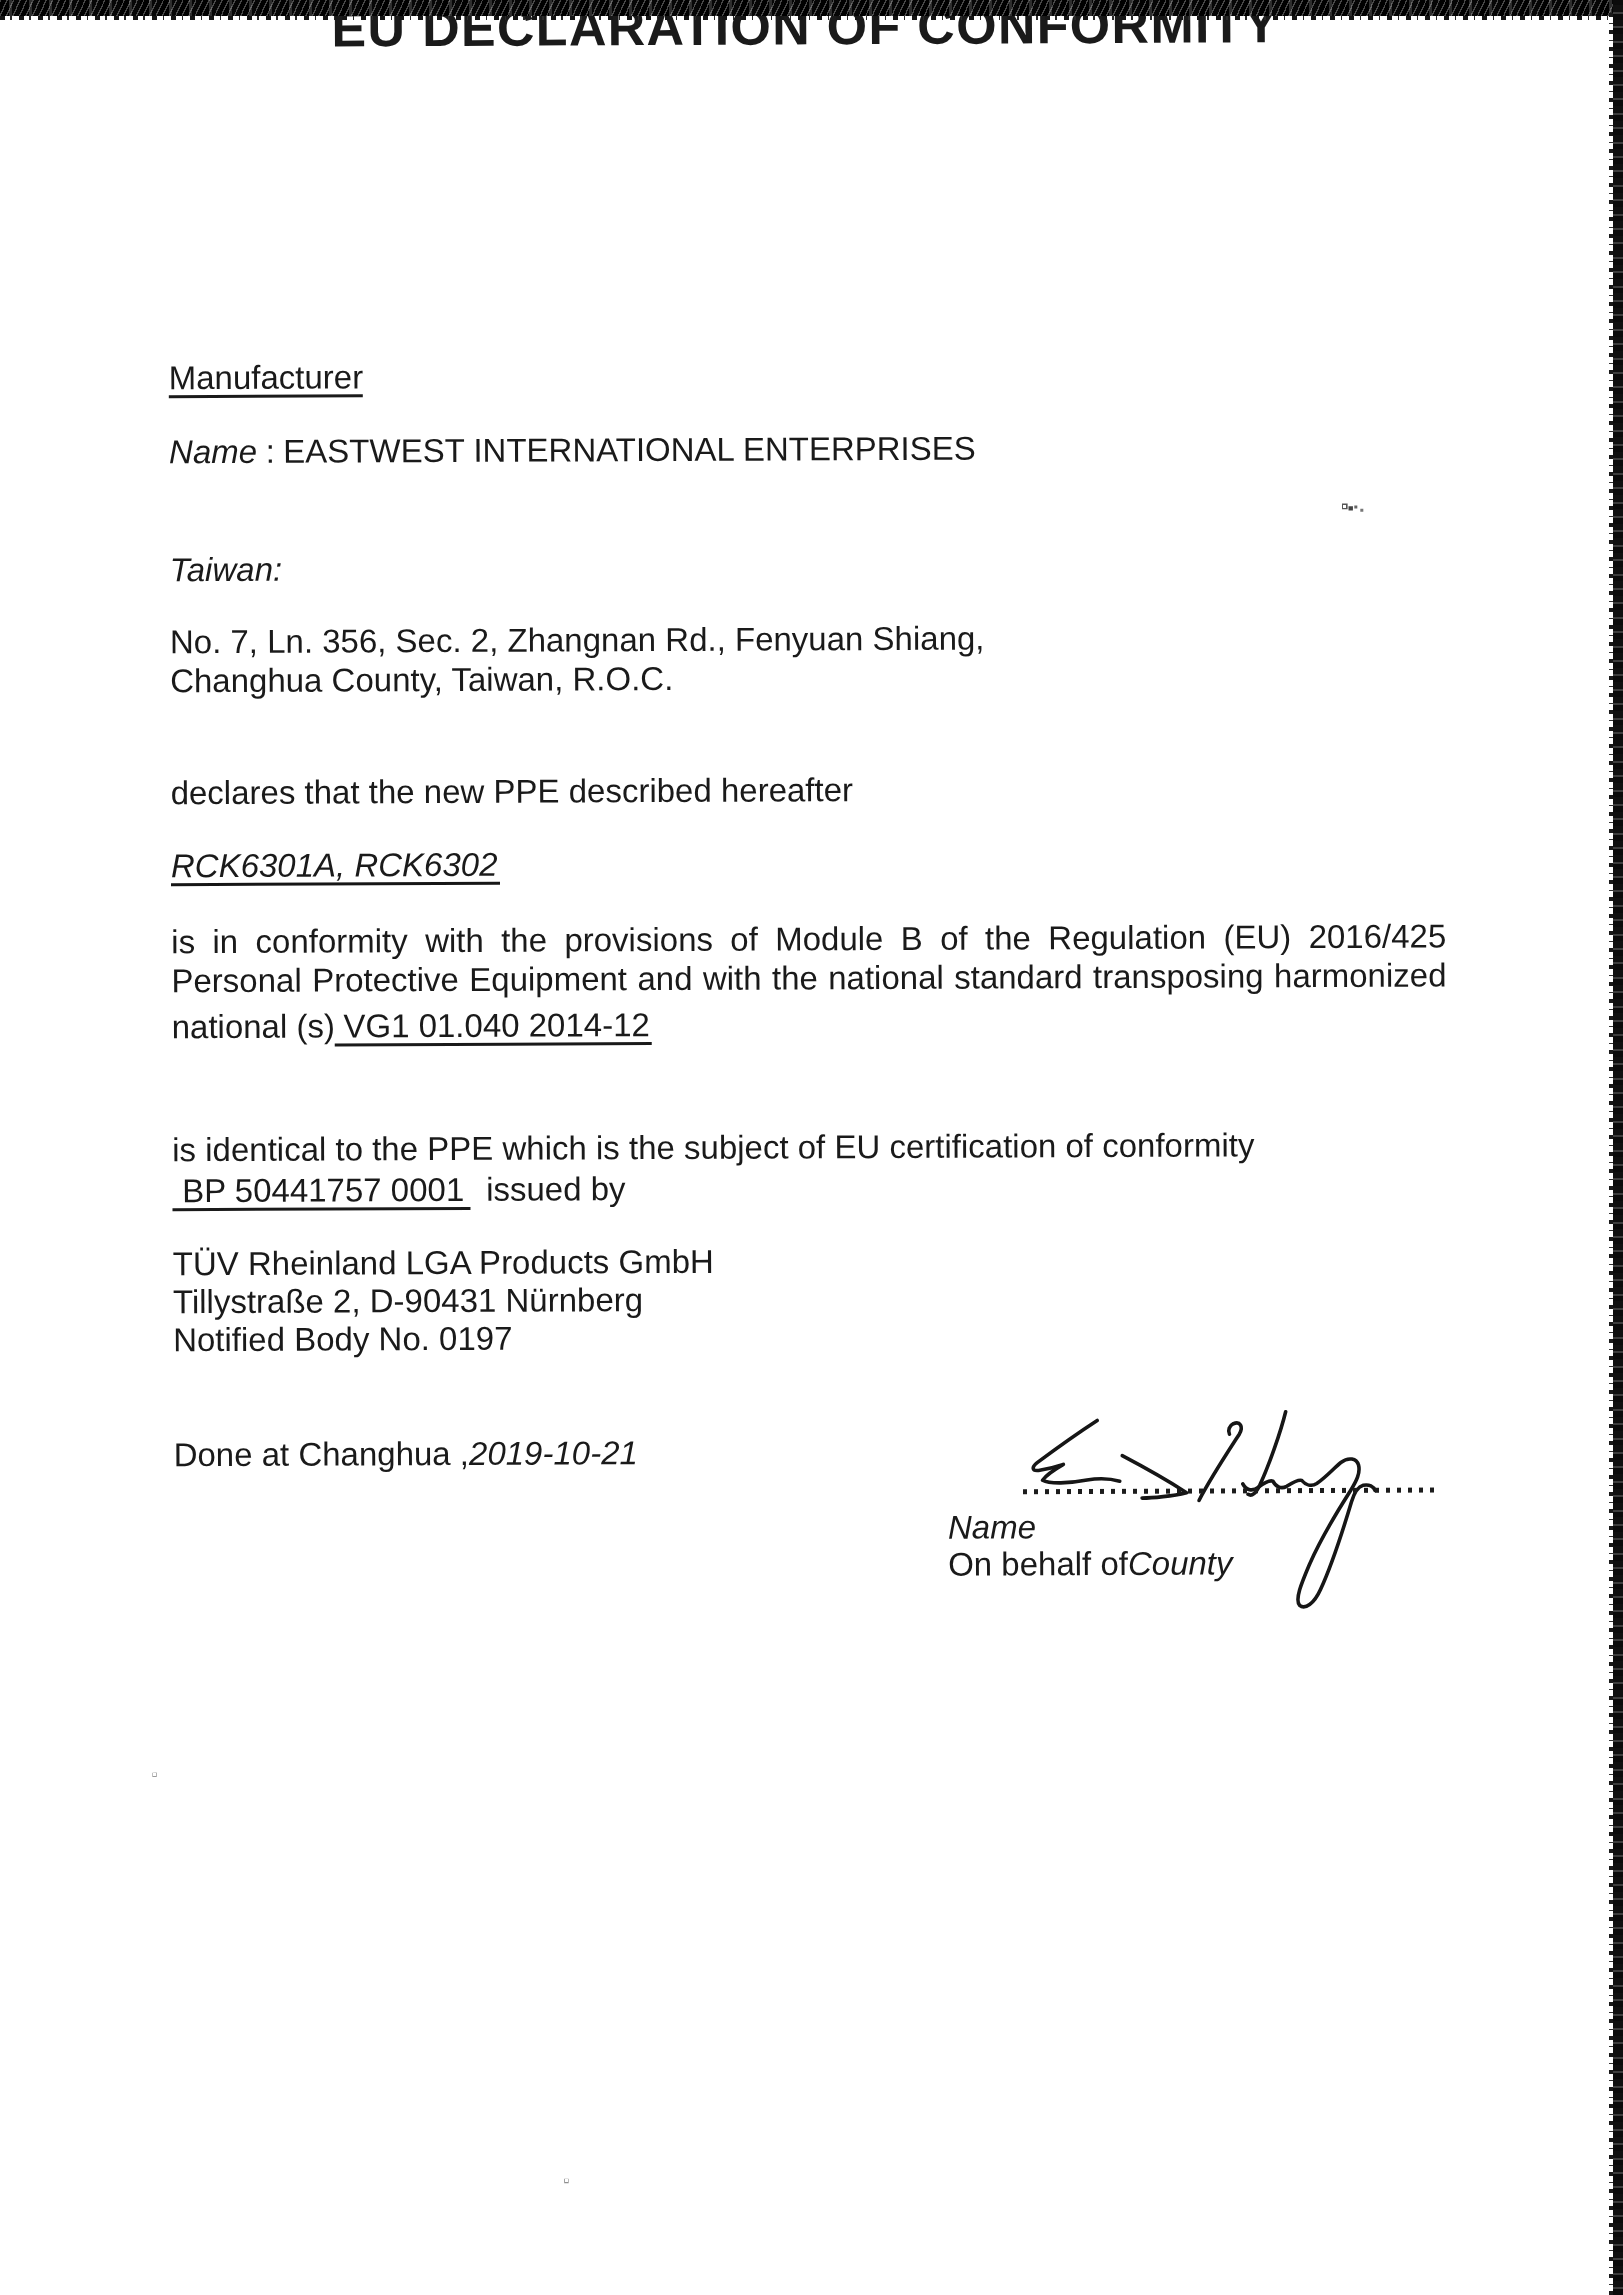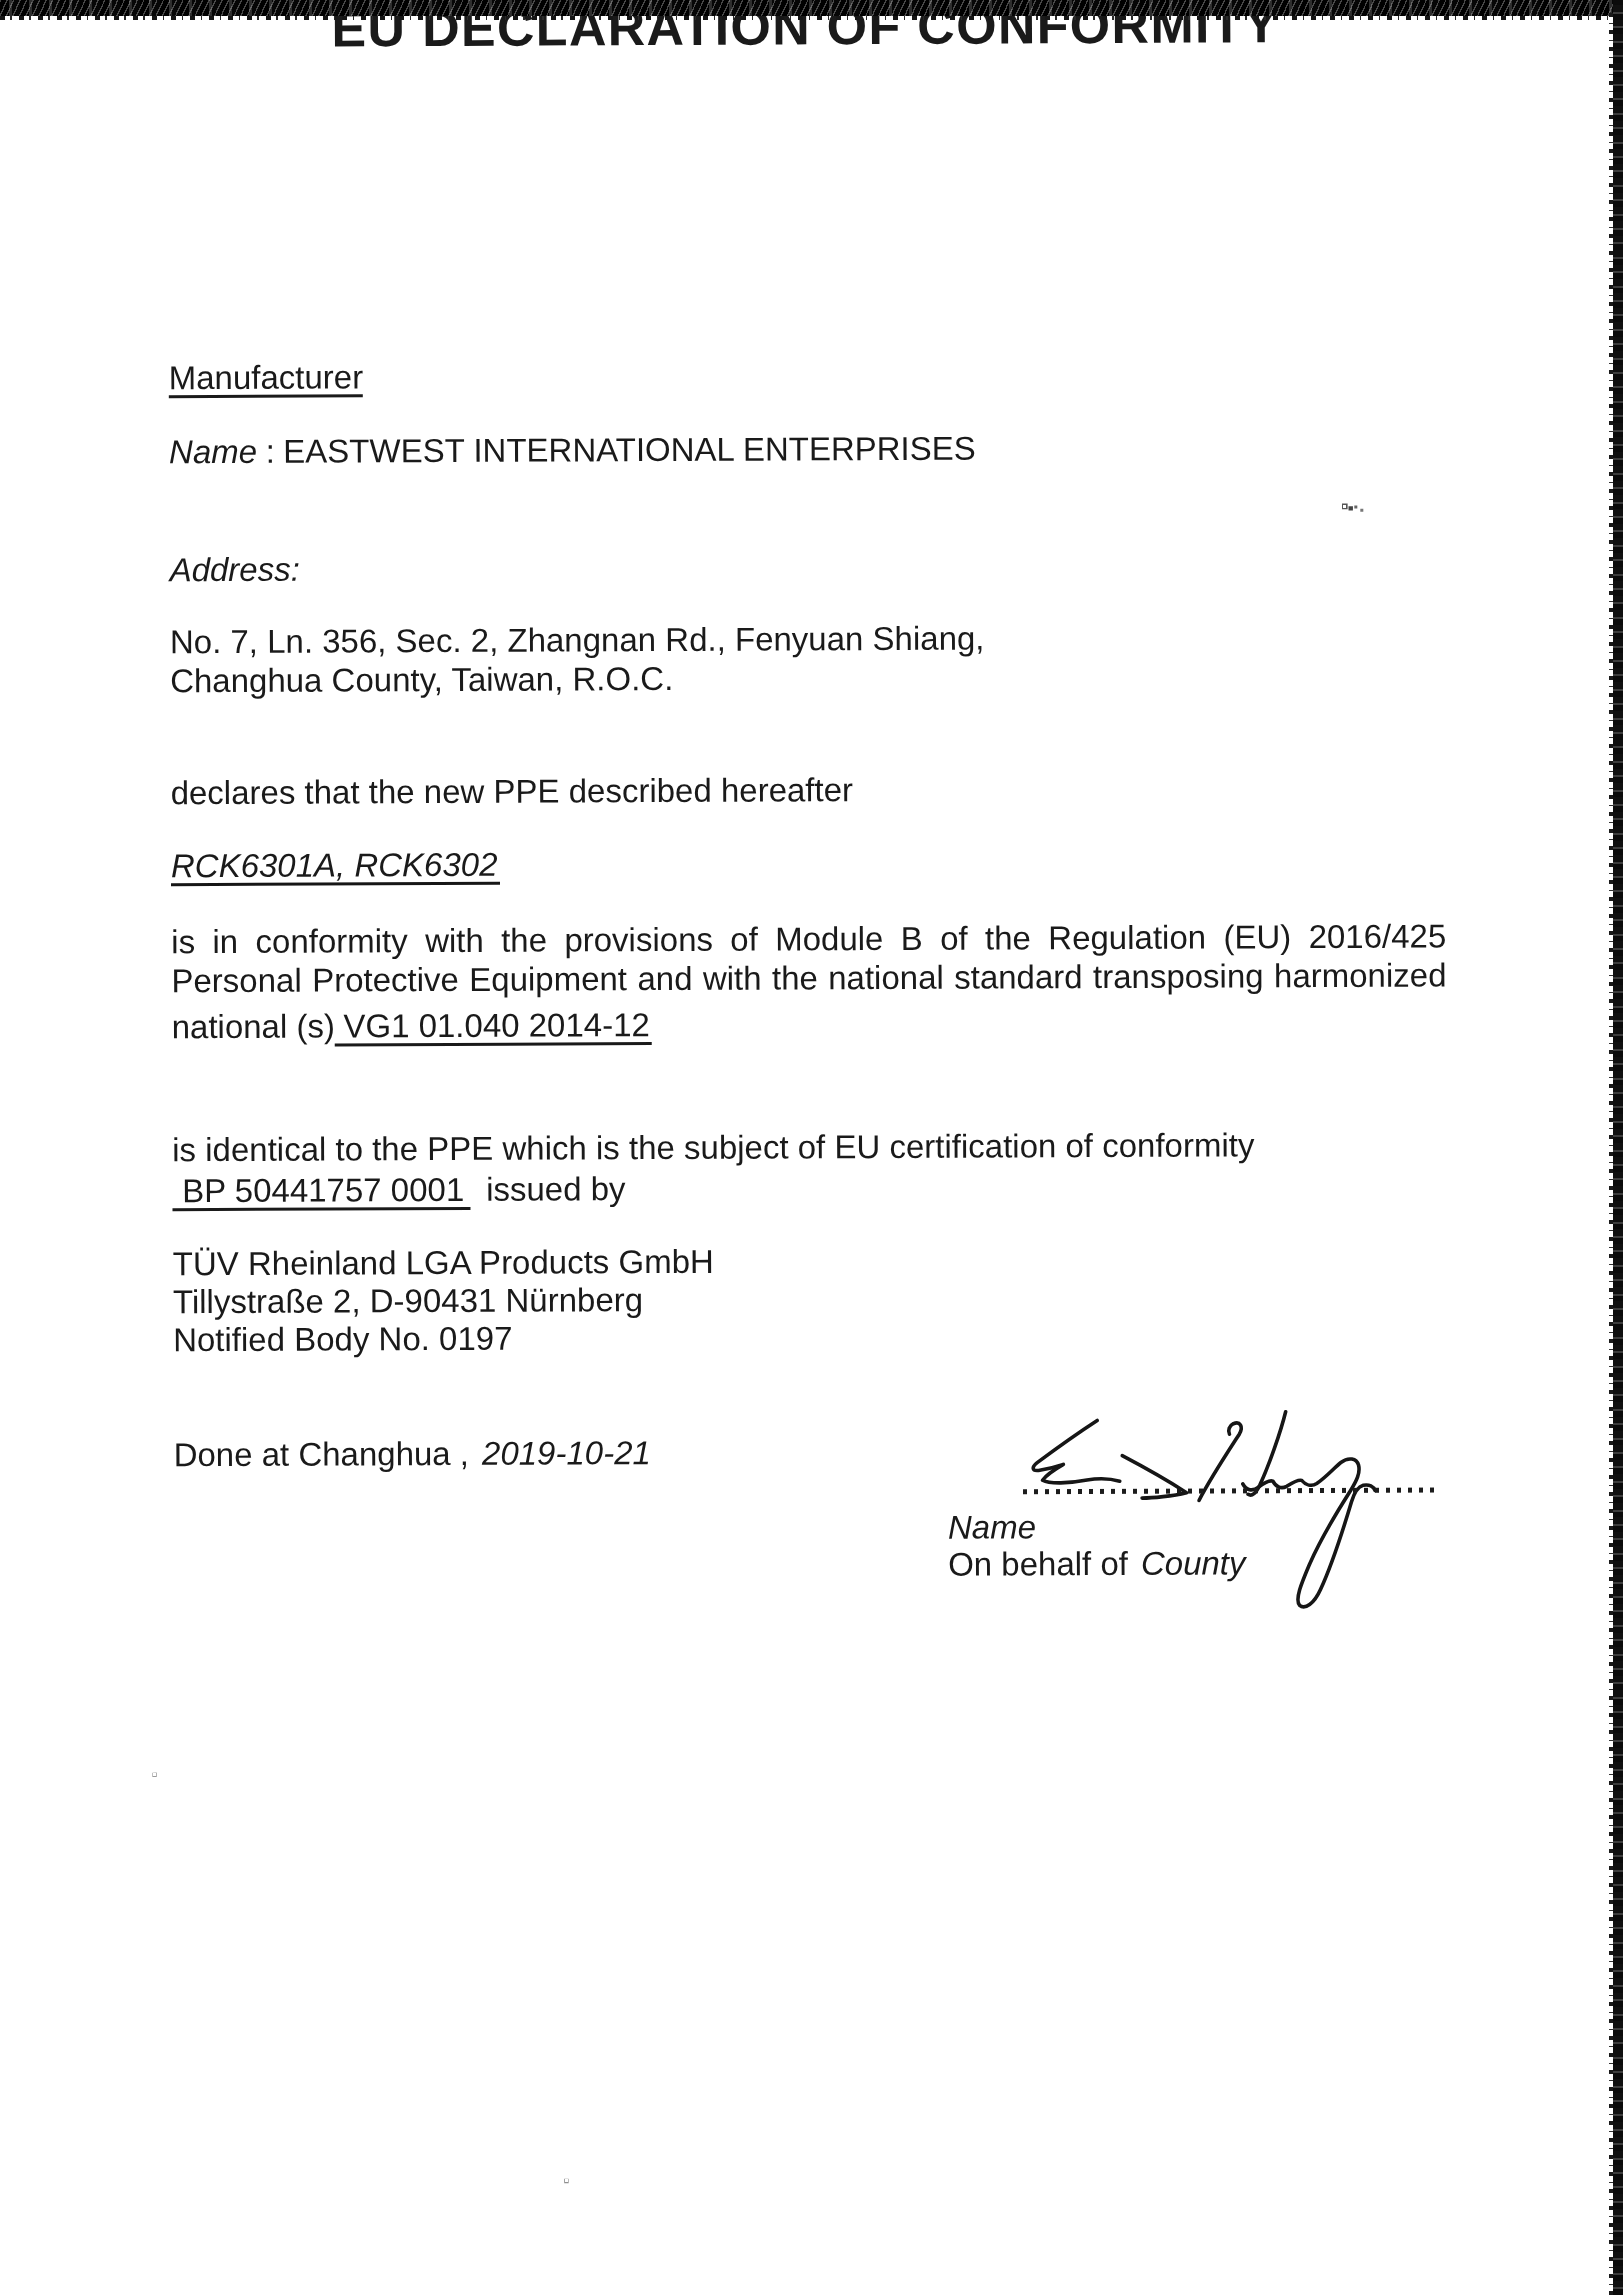--- a/index.html
+++ b/index.html
@@ -34,21 +34,21 @@
   .line{position:absolute;left:167px;font-size:33px;line-height:39px;white-space:nowrap;color:#1a1a1a;}
   .title{
     left:0;width:1611px;text-align:center;
     font-size:52px;font-weight:bold;letter-spacing:1.3px;line-height:60px;
   }
   .italic{font-style:italic;}
   .ul{display:inline-block;line-height:35px;border-bottom:3.3px solid #1a1a1a;}
   .ul-thick{display:inline-block;line-height:35px;border-bottom:3.9px solid #161616;}
   .justify{width:1275px;text-align:justify;text-align-last:justify;white-space:normal;}
   .sep{margin:0 8.5px;}
-  .gap-left{margin-left:13px;}
+  .gap-left{margin-left:0;}
   .pad-std{padding-left:8.5px;padding-right:2px;}
   .pad-cert{padding-left:9.8px;padding-right:5.9px;}
   .suffix-gap{margin-left:16px;}
   .sig-dotline{
     position:absolute;left:1016px;top:1494px;width:416px;height:4.6px;
     background:repeating-linear-gradient(90deg,#1c1c1c 0 4.6px,transparent 4.6px 11px);
   }
   .sig-svg{position:absolute;left:1007px;top:1399px;}
   .speck{position:absolute;background:transparent;}
 </style>
@@ -60,21 +60,21 @@
   <div class="line title">EU DECLARATION OF CONFORMITY</div>
 
   <div class="line" style="top:359px;text-align:center;">
     <span class="ul">Manufacturer</span>
   </div>
 
   <div class="line" style="top:433px;">
     <span class="italic">Name</span><span class="sep">:</span><span>EASTWEST INTERNATIONAL ENTERPRISES</span>
   </div>
 
-  <div class="line italic" style="top:551px;">Address:</div>
+  <div class="line italic" style="top:551px;">Taiwan:</div>
 
   <div class="line" style="top:623px;">No. 7, Ln. 356, Sec. 2, Zhangnan Rd., Fenyuan Shiang,</div>
   <div class="line" style="top:662px;">Changhua County, Taiwan, R.O.C.</div>
 
   <div class="line" style="top:774px;">declares that the new PPE described hereafter</div>
 
   <div class="line" style="top:847px;">
     <span class="ul-thick italic" style="padding-right:2.6px;">RCK6301A, RCK6302</span>
   </div>
 

